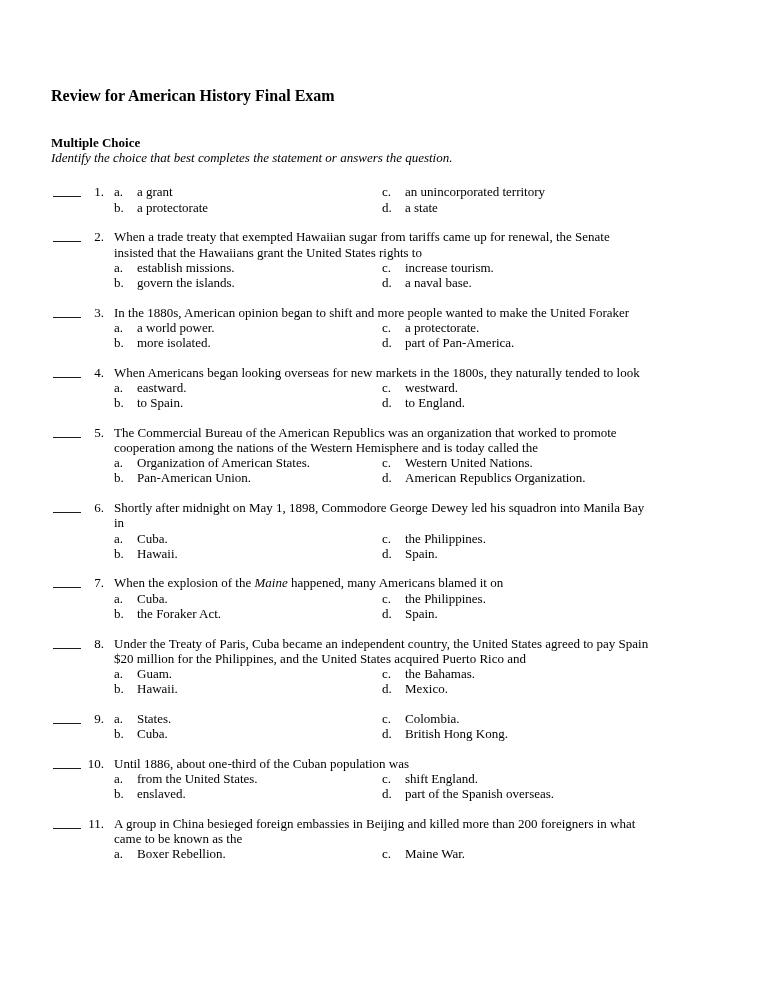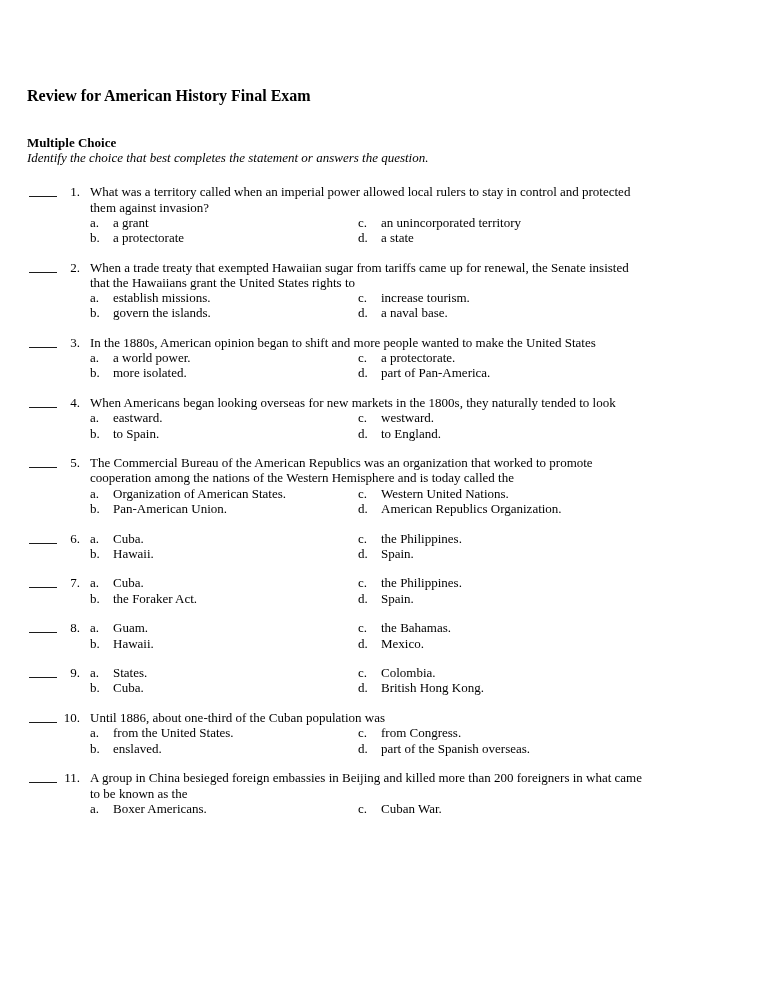--- a/index.html
+++ b/index.html
@@ -6,21 +6,21 @@
   html, body { margin: 0; padding: 0; background: #ffffff; }
   .page {
     position: relative;
     width: 696px;
     height: 994px;
     background: #ffffff;
     color: #000000;
     font-family: "Liberation Serif", "DejaVu Serif", serif;
     font-size: 13px;
     line-height: 15.2px;
-    padding: 86px 45px 0 27px;
+    padding: 86px 45px 0 51px;
     overflow: hidden;
   }
   .doc-title {
     font-size: 16px;
     font-weight: bold;
     line-height: 19px;
     margin: 0 0 30px 0;
   }
   .section-heading {
     font-weight: bold;
@@ -73,21 +73,20 @@
 
 <div class="page">
   <h1 class="doc-title">Review for American History Final Exam</h1>
   <div class="section-heading">Multiple Choice</div>
   <div class="section-instruction">Identify the choice that best completes the statement or answers the question.</div>
   <ol class="questions" id="questions">
   <li class="q">
     <span class="blank"></span>
     <span class="qnum">1.</span>
     <div class="qbody">
-      <div class="stem"><span>What was a territory called when an imperial power allowed local rulers to stay in control and protected them against invasion?</span></div>
       <div class="opts">
             <div class="opt">
               <span class="opt-letter">a.</span>
               <span class="opt-text">a grant</span>
             </div>
             <div class="opt">
               <span class="opt-letter">c.</span>
               <span class="opt-text">an unincorporated territory</span>
             </div>
             <div class="opt">
@@ -125,21 +124,21 @@
               <span class="opt-text">a naval base.</span>
             </div>
           </div>
     </div>
   </li>
 
   <li class="q">
     <span class="blank"></span>
     <span class="qnum">3.</span>
     <div class="qbody">
-      <div class="stem"><span>In the 1880s, American opinion began to shift and more people wanted to make the United States</span></div>
+      <div class="stem"><span>In the 1880s, American opinion began to shift and more people wanted to make the United Foraker</span></div>
       <div class="opts">
             <div class="opt">
               <span class="opt-letter">a.</span>
               <span class="opt-text">a world power.</span>
             </div>
             <div class="opt">
               <span class="opt-letter">c.</span>
               <span class="opt-text">a protectorate.</span>
             </div>
             <div class="opt">
@@ -203,20 +202,21 @@
               <span class="opt-text">American Republics Organization.</span>
             </div>
           </div>
     </div>
   </li>
 
   <li class="q">
     <span class="blank"></span>
     <span class="qnum">6.</span>
     <div class="qbody">
+      <div class="stem"><span>Shortly after midnight on May 1, 1898, Commodore George Dewey led his squadron into Manila Bay in</span></div>
       <div class="opts">
             <div class="opt">
               <span class="opt-letter">a.</span>
               <span class="opt-text">Cuba.</span>
             </div>
             <div class="opt">
               <span class="opt-letter">c.</span>
               <span class="opt-text">the Philippines.</span>
             </div>
             <div class="opt">
@@ -228,20 +228,21 @@
               <span class="opt-text">Spain.</span>
             </div>
           </div>
     </div>
   </li>
 
   <li class="q">
     <span class="blank"></span>
     <span class="qnum">7.</span>
     <div class="qbody">
+      <div class="stem"><span>When the explosion of the </span><span class="italic">Maine</span><span> happened, many Americans blamed it on</span></div>
       <div class="opts">
             <div class="opt">
               <span class="opt-letter">a.</span>
               <span class="opt-text">Cuba.</span>
             </div>
             <div class="opt">
               <span class="opt-letter">c.</span>
               <span class="opt-text">the Philippines.</span>
             </div>
             <div class="opt">
@@ -253,20 +254,21 @@
               <span class="opt-text">Spain.</span>
             </div>
           </div>
     </div>
   </li>
 
   <li class="q">
     <span class="blank"></span>
     <span class="qnum">8.</span>
     <div class="qbody">
+      <div class="stem"><span>Under the Treaty of Paris, Cuba became an independent country, the United States agreed to pay Spain $20 million for the Philippines, and the United States acquired Puerto Rico and</span></div>
       <div class="opts">
             <div class="opt">
               <span class="opt-letter">a.</span>
               <span class="opt-text">Guam.</span>
             </div>
             <div class="opt">
               <span class="opt-letter">c.</span>
               <span class="opt-text">the Bahamas.</span>
             </div>
             <div class="opt">
@@ -311,21 +313,21 @@
     <span class="qnum">10.</span>
     <div class="qbody">
       <div class="stem"><span>Until 1886, about one-third of the Cuban population was</span></div>
       <div class="opts">
             <div class="opt">
               <span class="opt-letter">a.</span>
               <span class="opt-text">from the United States.</span>
             </div>
             <div class="opt">
               <span class="opt-letter">c.</span>
-              <span class="opt-text">from Congress.</span>
+              <span class="opt-text">shift England.</span>
             </div>
             <div class="opt">
               <span class="opt-letter">b.</span>
               <span class="opt-text">enslaved.</span>
             </div>
             <div class="opt">
               <span class="opt-letter">d.</span>
               <span class="opt-text">part of the Spanish overseas.</span>
             </div>
           </div>
@@ -333,23 +335,23 @@
   </li>
 
   <li class="q">
     <span class="blank"></span>
     <span class="qnum">11.</span>
     <div class="qbody">
       <div class="stem"><span>A group in China besieged foreign embassies in Beijing and killed more than 200 foreigners in what came to be known as the</span></div>
       <div class="opts">
             <div class="opt">
               <span class="opt-letter">a.</span>
-              <span class="opt-text">Boxer Americans.</span>
-            </div>
-            <div class="opt">
-              <span class="opt-letter">c.</span>
-              <span class="opt-text">Cuban War.</span>
+              <span class="opt-text">Boxer Rebellion.</span>
+            </div>
+            <div class="opt">
+              <span class="opt-letter">c.</span>
+              <span class="opt-text">Maine War.</span>
             </div>
           </div>
     </div>
   </li>
 </ol>
 </div>
 
 </body></html>

